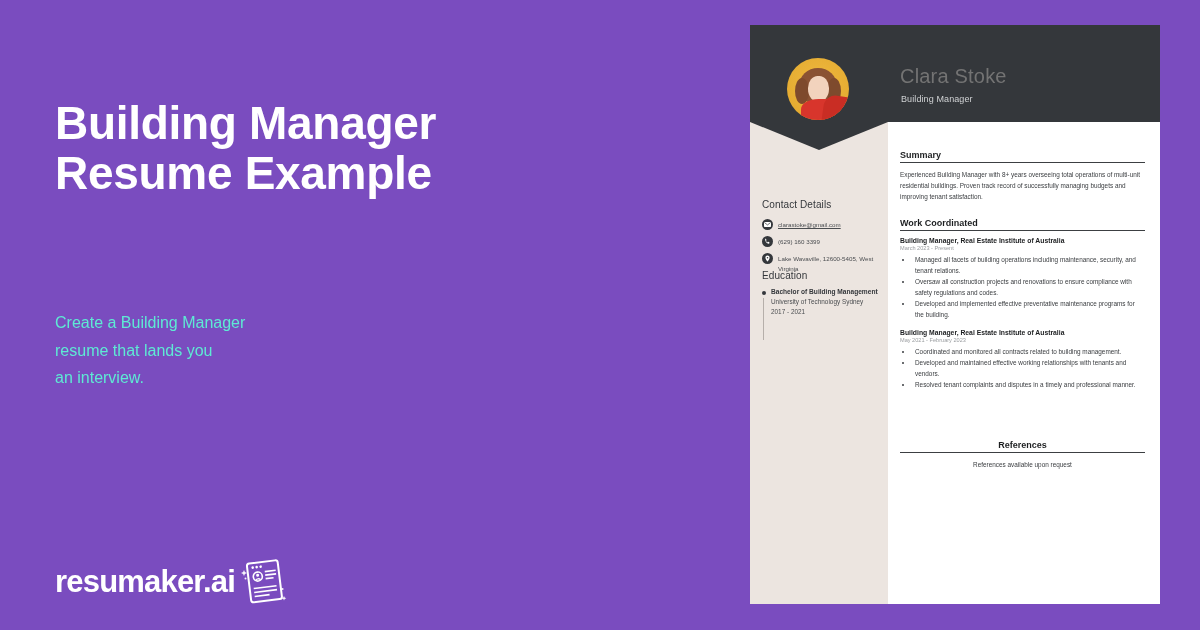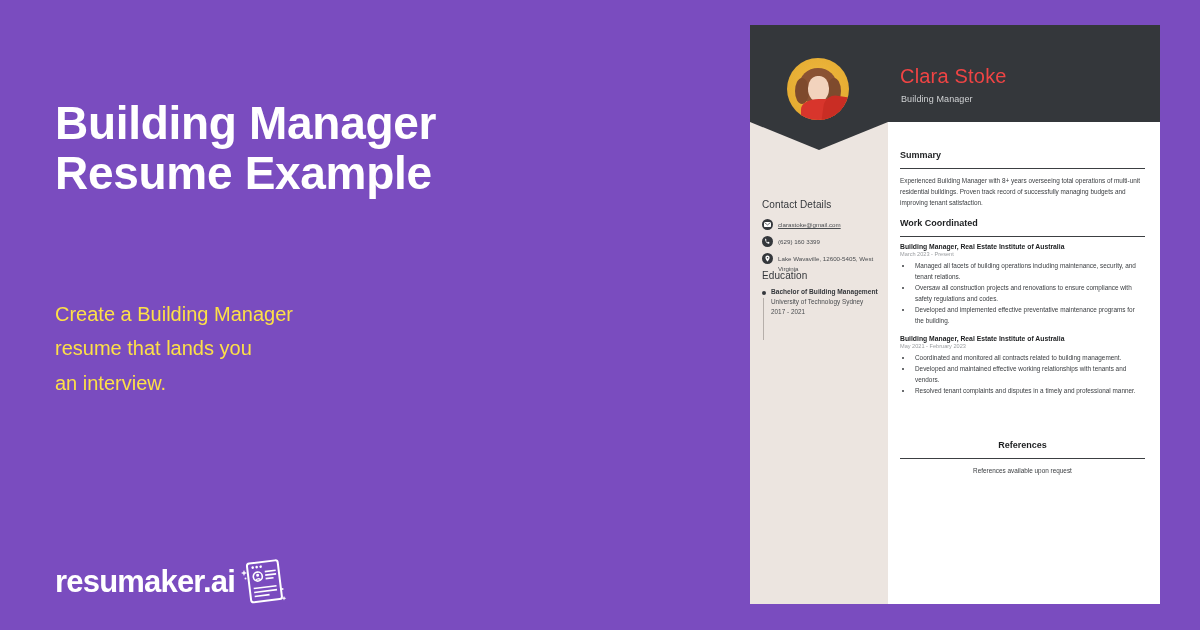--- a/index.html
+++ b/index.html
@@ -14,23 +14,23 @@
   
   .promo { position:absolute; left:0; top:0; width:750px; height:630px; }
   .promo-title {
     position:absolute; left:55px; top:98px;
     width:520px;
     font-size:46px; font-weight:bold; line-height:1.09;
     color:#ffffff; letter-spacing:-0.3px;
     white-space:pre-line;
   }
   .promo-sub {
-    position:absolute; left:55px; top:297px;
+    position:absolute; left:55px; top:309px;
     width:420px;
-    font-size:20px; line-height:1.72; color:#fde047;
+    font-size:16px; line-height:1.72; color:#5eead4;
     white-space:pre-line;
   }
 
   
   .logo { position:absolute; left:55px; top:556px; display:flex; align-items:center; }
   .logo-word { font-size:31px; font-weight:bold; color:#ffffff; letter-spacing:-0.8px; }
   .logo-mark { width:52px; height:52px; margin-left:2px; position:relative; }
 
   
   .card {
@@ -79,21 +79,21 @@
     position:absolute; left:14px; top:41px; width:44px; height:26px;
     background:#d8352c; border-radius:40% 34% 0 0;
   }
   .av-body2 {
     position:absolute; left:36px; top:38px; width:30px; height:30px;
     background:#c92d24; border-radius:40% 20% 0 0; transform:rotate(8deg);
   }
 
   .hdr-name {
     position:absolute; left:150px; top:40px;
-    font-size:20px; color:#ef4444; font-weight:normal; letter-spacing:0.2px;
+    font-size:20px; color:#737373; font-weight:normal; letter-spacing:0.2px;
   }
   .hdr-role {
     position:absolute; left:151px; top:69px;
     font-size:9px; color:#cfd1d3; letter-spacing:0.1px;
   }
 
   
   .sb { position:absolute; left:12px; width:120px;margin-top:24px; }
   .sb-h {
     font-size:10px; color:#34373b; font-weight:normal;
@@ -119,21 +119,21 @@
   }
   .edu-deg { font-size:6.6px; font-weight:bold; color:#34373b; line-height:1.55; }
   .edu-sch { font-size:6.4px; color:#4a4d50; line-height:1.55; }
 
   .skill { font-size:6.4px; color:#4a4d50; margin-top:10px; }
 
   
   .rc { position:absolute; left:150px; width:245px; }
   .sec-h {
     font-size:9px; font-weight:bold; color:#1d1f21;
-    padding-bottom:8px; border-bottom:1px solid #3c3f42; margin-bottom:6px;
+    padding-bottom:2px; border-bottom:1px solid #3c3f42; margin-bottom:6px;
   }
   .para { font-size:6.4px; color:#3a3d40; line-height:1.72; }
   .job-title { font-size:6.8px; font-weight:bold; color:#1d1f21; }
   .job-date { font-size:5.6px; color:#9a9da0; margin-top:1px; }
   .job-ul { margin:3px 0 0 13px; }
   .job-ul li { font-size:6.4px; color:#3a3d40; line-height:1.72; padding-left:2px; }
   .job-blk { margin-bottom:9px; }
 </style>
 </head>
 <body>

